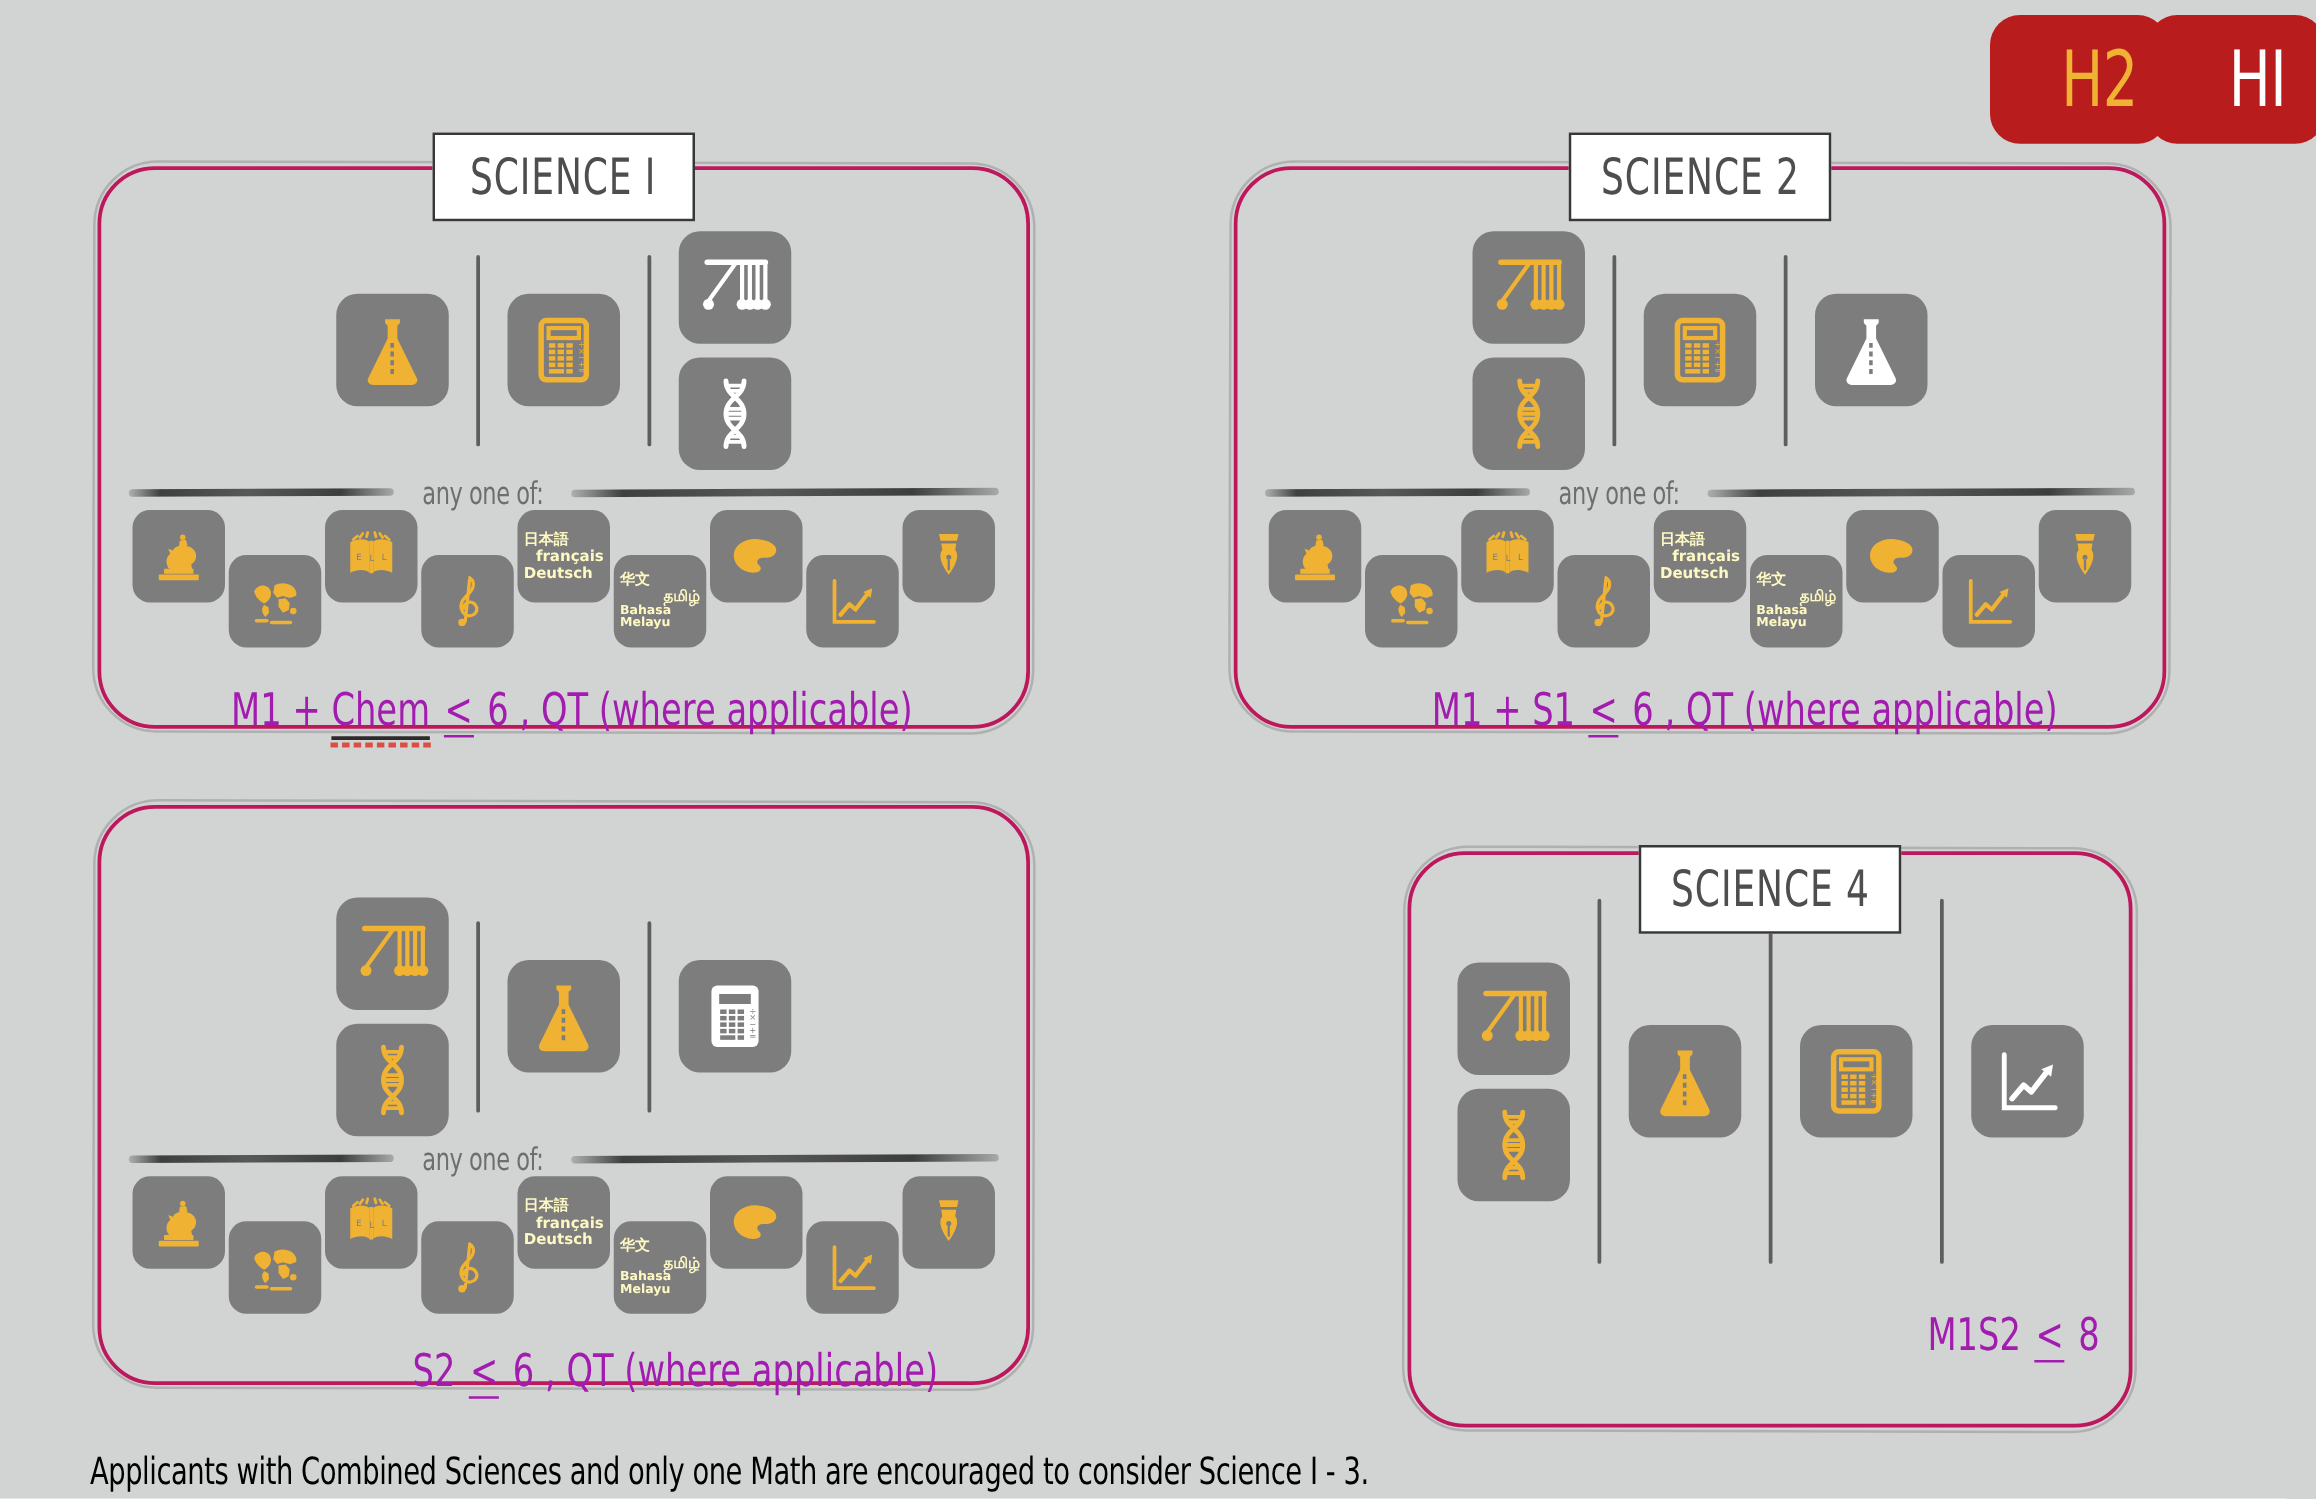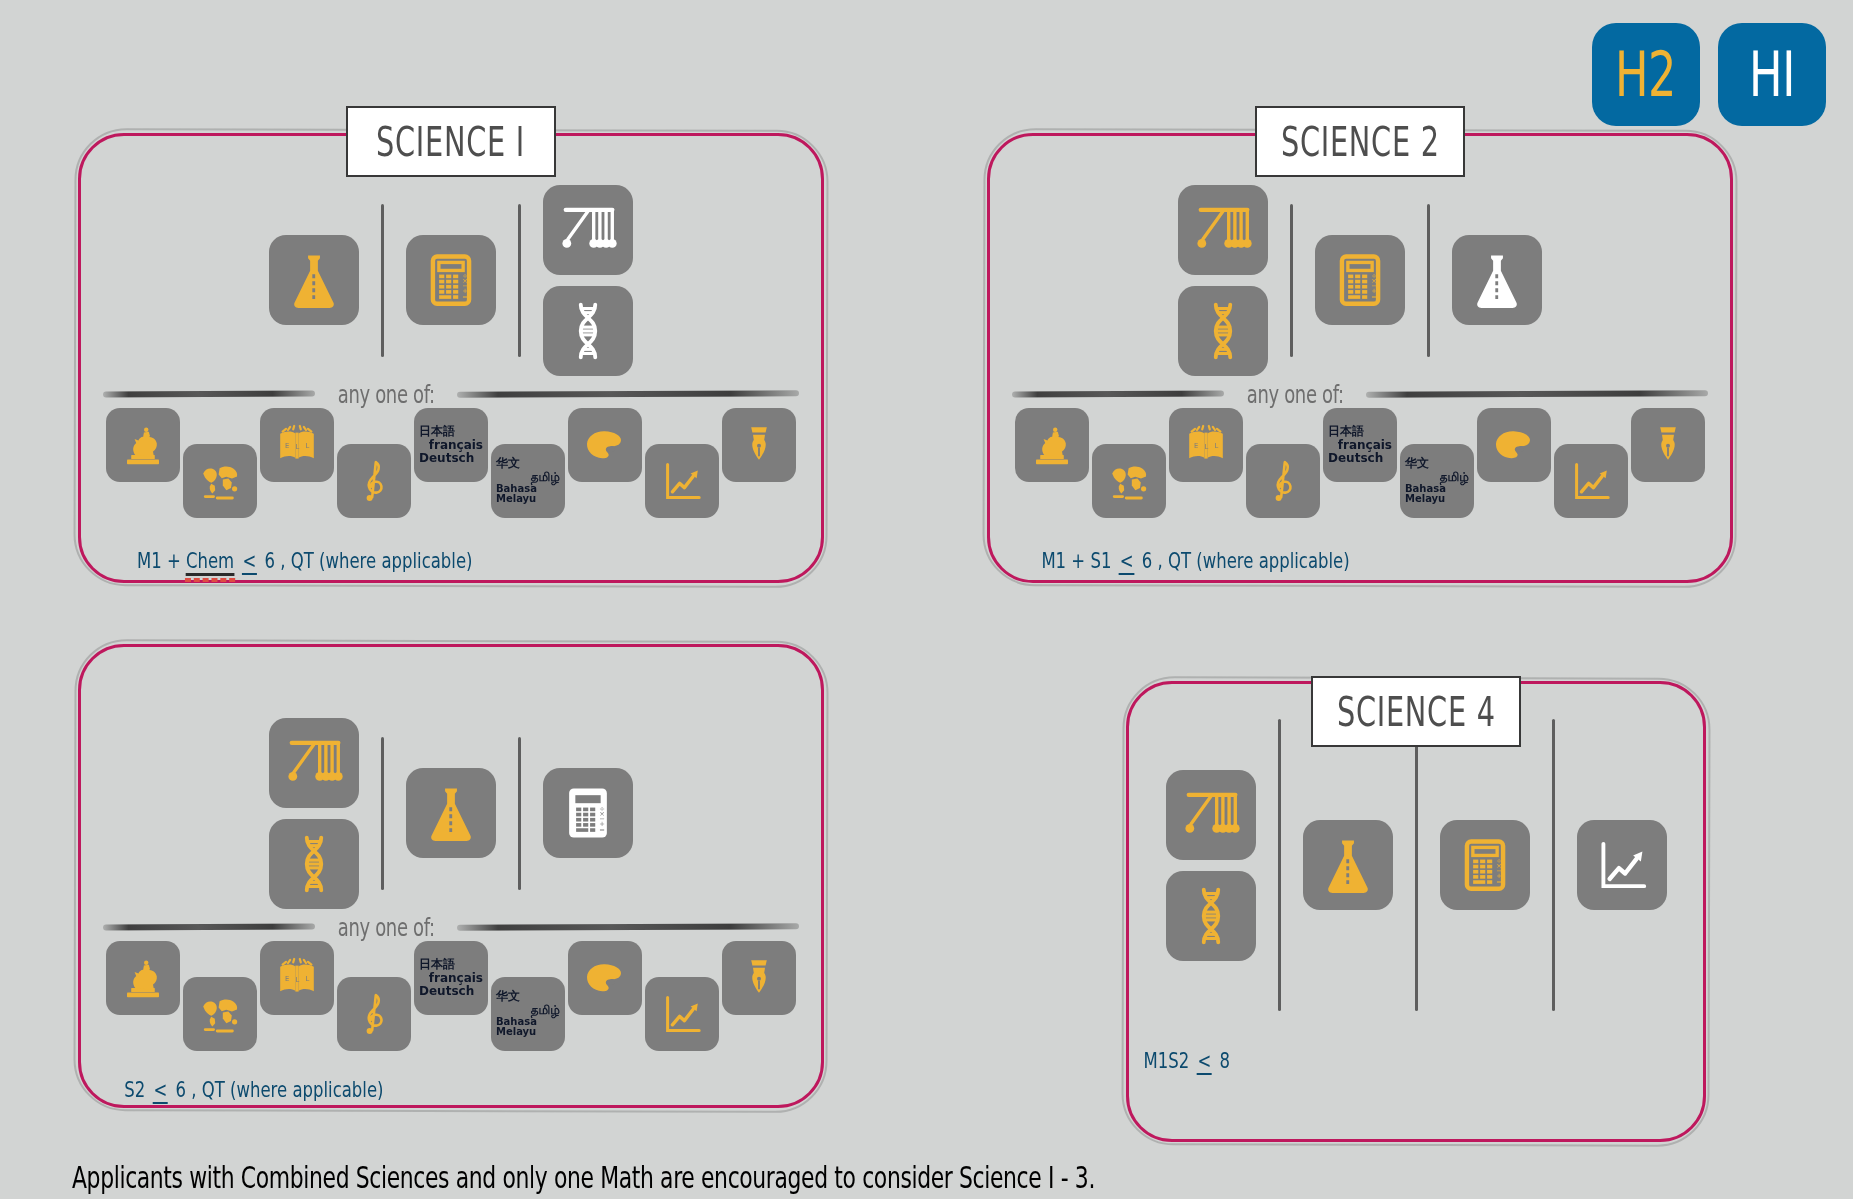--- a/index.html
+++ b/index.html
@@ -1,22 +1,22 @@
 <!DOCTYPE html>
 <html><head>
 <meta charset="utf-8">
 <style>
   html,body{margin:0;padding:0;background:#fff;}
   #canvas{position:relative;width:1853px;height:1199px;background:#D2D4D3;overflow:hidden;
     font-family:"DejaVu Sans","Liberation Sans",sans-serif;}
   .cond{display:inline-block;transform:scaleX(.72);transform-origin:center;white-space:nowrap;letter-spacing:-.5px;}
   .condL{transform-origin:left center;transform:scaleX(.73);}
 
-  .badge{position:absolute;top:23px;width:108px;height:103px;background:#0369a1;border-radius:24px;
-    display:flex;align-items:center;justify-content:center;font-size:62px;}
+  .badge{position:absolute;top:12px;width:108px;height:103px;background:#b91c1c;border-radius:24px;
+    display:flex;align-items:center;justify-content:center;font-size:62px;padding-left:34px;}
   .badge-h2{left:1592px;}
   .badge-h1{left:1718px;}
 
   .science-box{position:absolute;border:3px solid #be185d;border-radius:46px;}
   .science-box::before{content:"";position:absolute;inset:-7px;border:2px solid rgba(95,95,95,.30);
     border-radius:52px;transform:rotate(.15deg);pointer-events:none;}
   .science-1{left:78px;top:133px;width:740px;height:444px;}
   .science-2{left:987px;top:133px;width:740px;height:444px;}
   .science-3{left:78px;top:644px;width:740px;height:458px;}
   .science-4{left:1126px;top:681px;width:574px;height:455px;}
@@ -37,27 +37,27 @@
   .anyrow{display:flex;align-items:center;gap:4px;margin:0 22px;height:28px;}
   .sketchline{height:6px;border-radius:3px;flex:1;
     background:linear-gradient(90deg,rgba(70,70,70,.25),#3F3F3F 12%,#585858 45%,#3D3D3D 80%,rgba(70,70,70,.3));
     transform:rotate(-.25deg);}
   .sketchline.left{flex:.62;}
   .anytext{font-size:25px;color:#6E6E6E;}
 
   .electives{display:flex;justify-content:center;gap:3px;margin-top:0;height:112px;}
   .etile{width:74px;height:74px;background:#7D7D7D;border-radius:14px;display:flex;align-items:center;justify-content:center;flex:none;}
   .electives .etile:nth-child(even){margin-top:36px;}
-  .langlines{width:100%;padding:5px 5px;box-sizing:border-box;font-weight:bold;font-size:12px;line-height:1.12;color:#0f172a;}
+  .langlines{width:100%;padding:5px 5px;box-sizing:border-box;font-weight:bold;font-size:12px;line-height:1.12;color:#fef9c3;}
   .langlines div:nth-child(1){text-align:left;}
   .langlines div:nth-child(2){text-align:right;}
   .langlines div:nth-child(3){text-align:left;font-size:10px;line-height:1.05;}
   .lang-a .langlines div:nth-child(3){font-size:12px;}
 
-  .caption{text-align:left;margin-top:28px;font-size:22px;color:#0c4a6e;}
+  .caption{text-align:right;margin-top:28px;font-size:36px;color:#a21caf;}
   .science-3 .caption{margin-top:24px;}
   .science-4 .caption{margin-top:78px;}
   .caption .cond{transform:scaleX(.75);letter-spacing:0;}
   .leq{display:inline-block;border-bottom:2px solid currentColor;padding:0 1px 1px;margin:0 3px;line-height:1;}
   .misspelled{position:relative;border-bottom:3px solid #2B2B2B;}
   .misspelled::after{content:"";position:absolute;left:-1px;right:-1px;bottom:-9px;border-bottom:4px dashed #DE4D43;}
 
   .footnote{position:absolute;left:72px;top:1160px;font-size:30px;color:#000000;}
 </style>
 </head>

